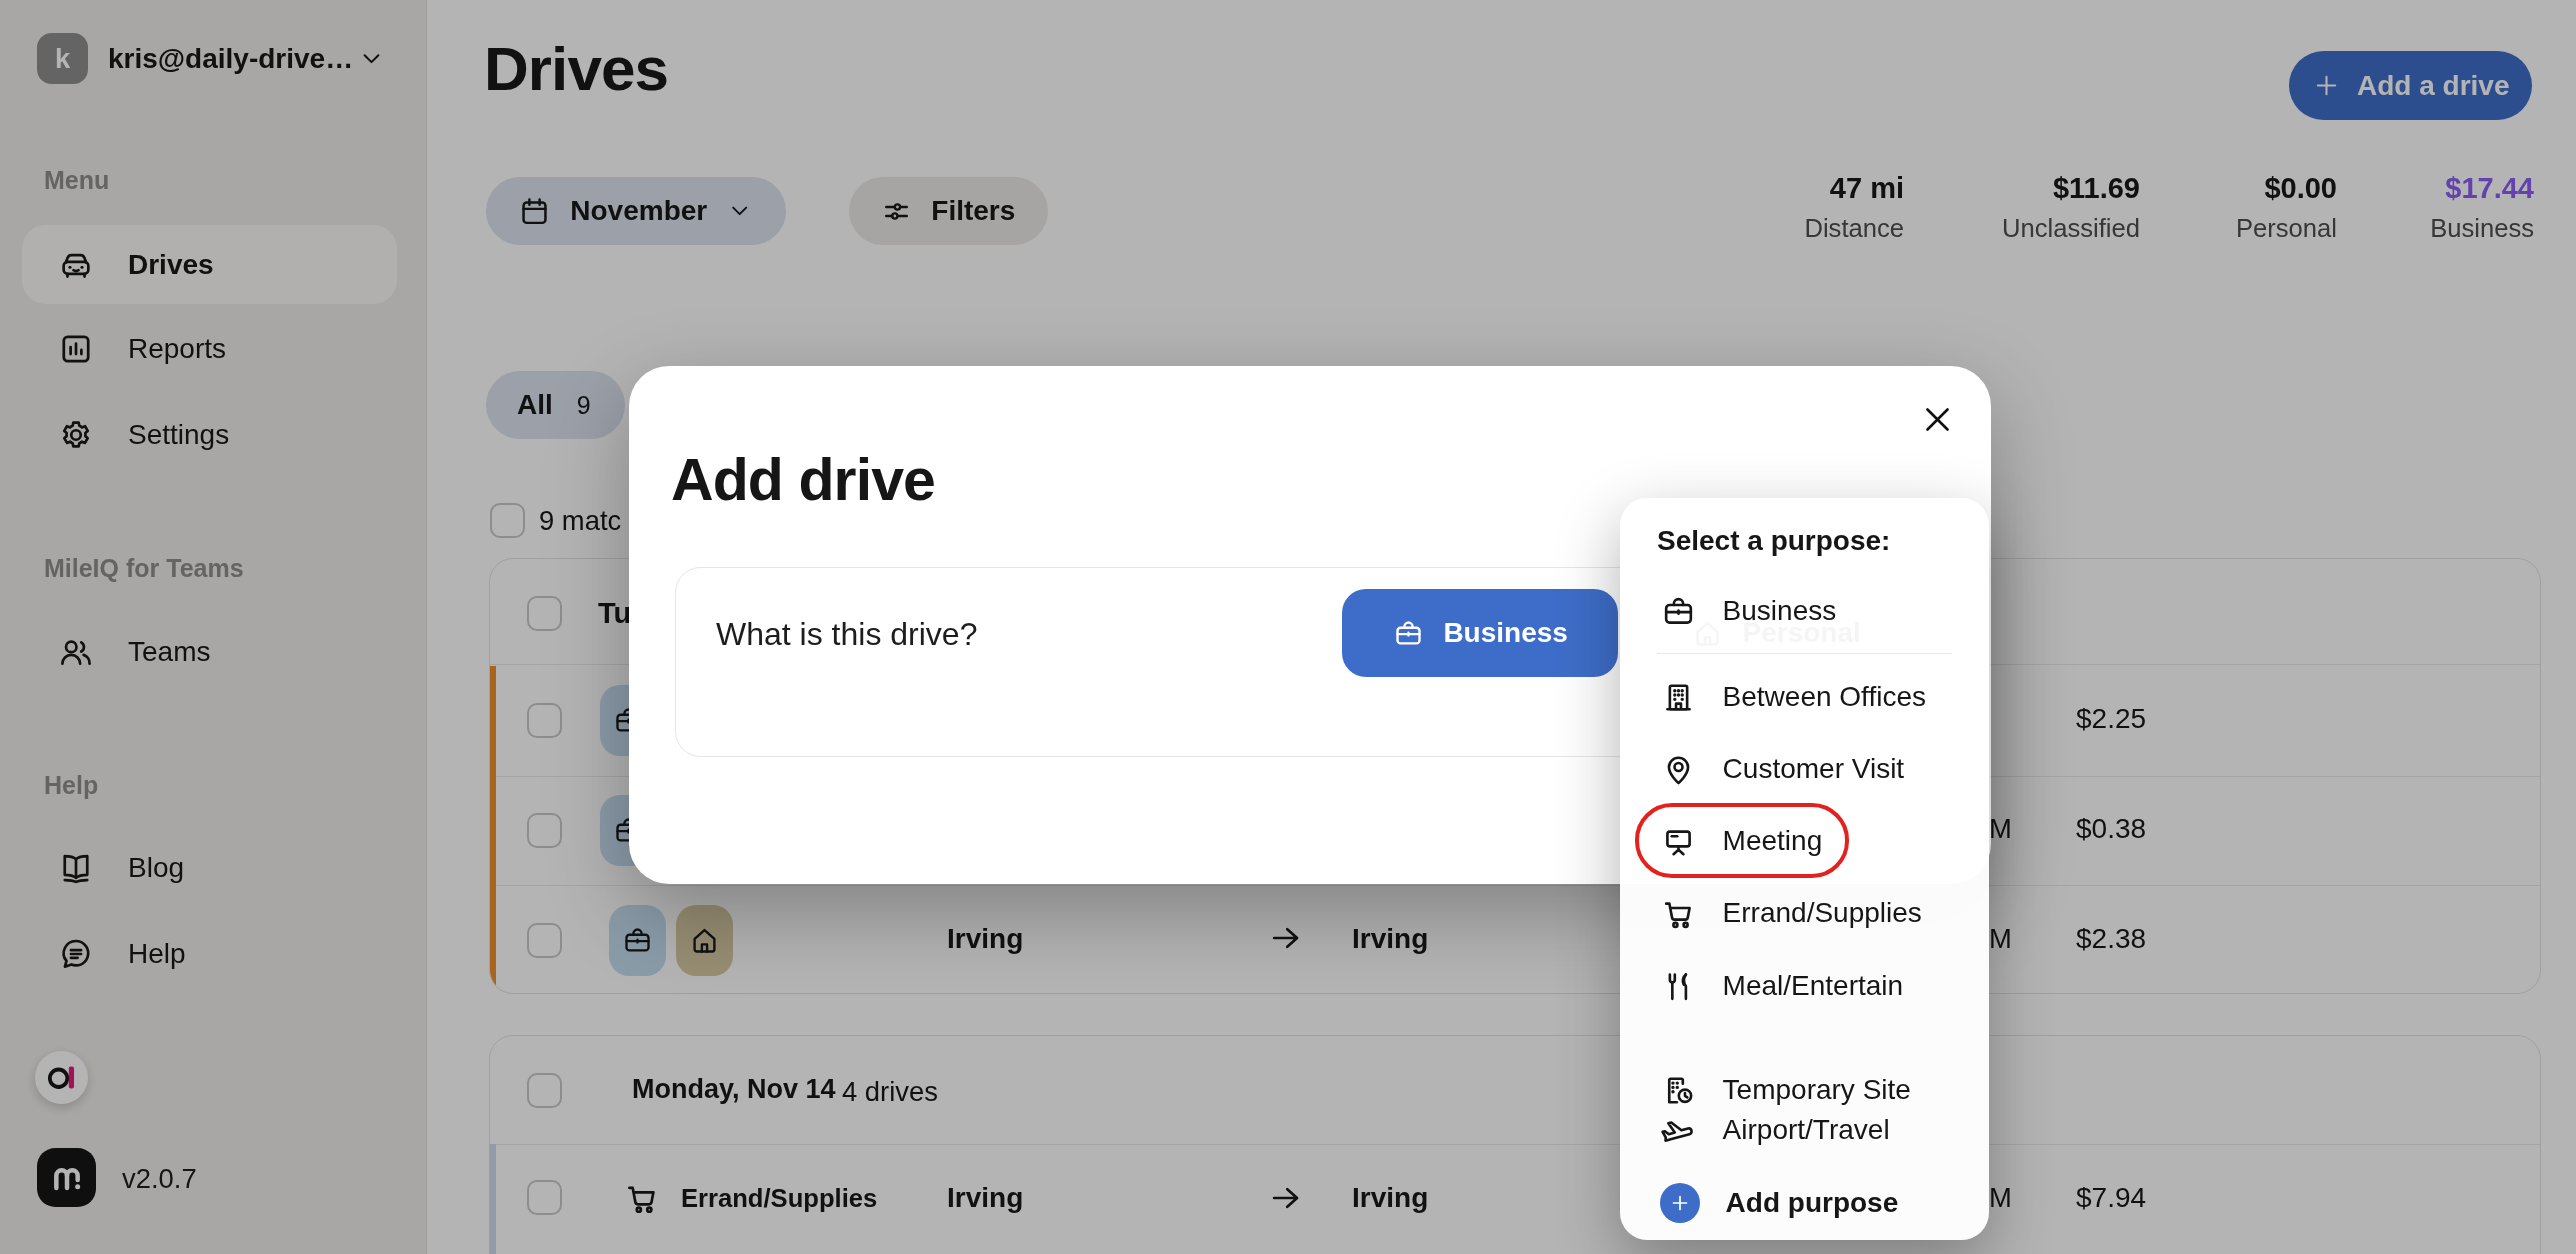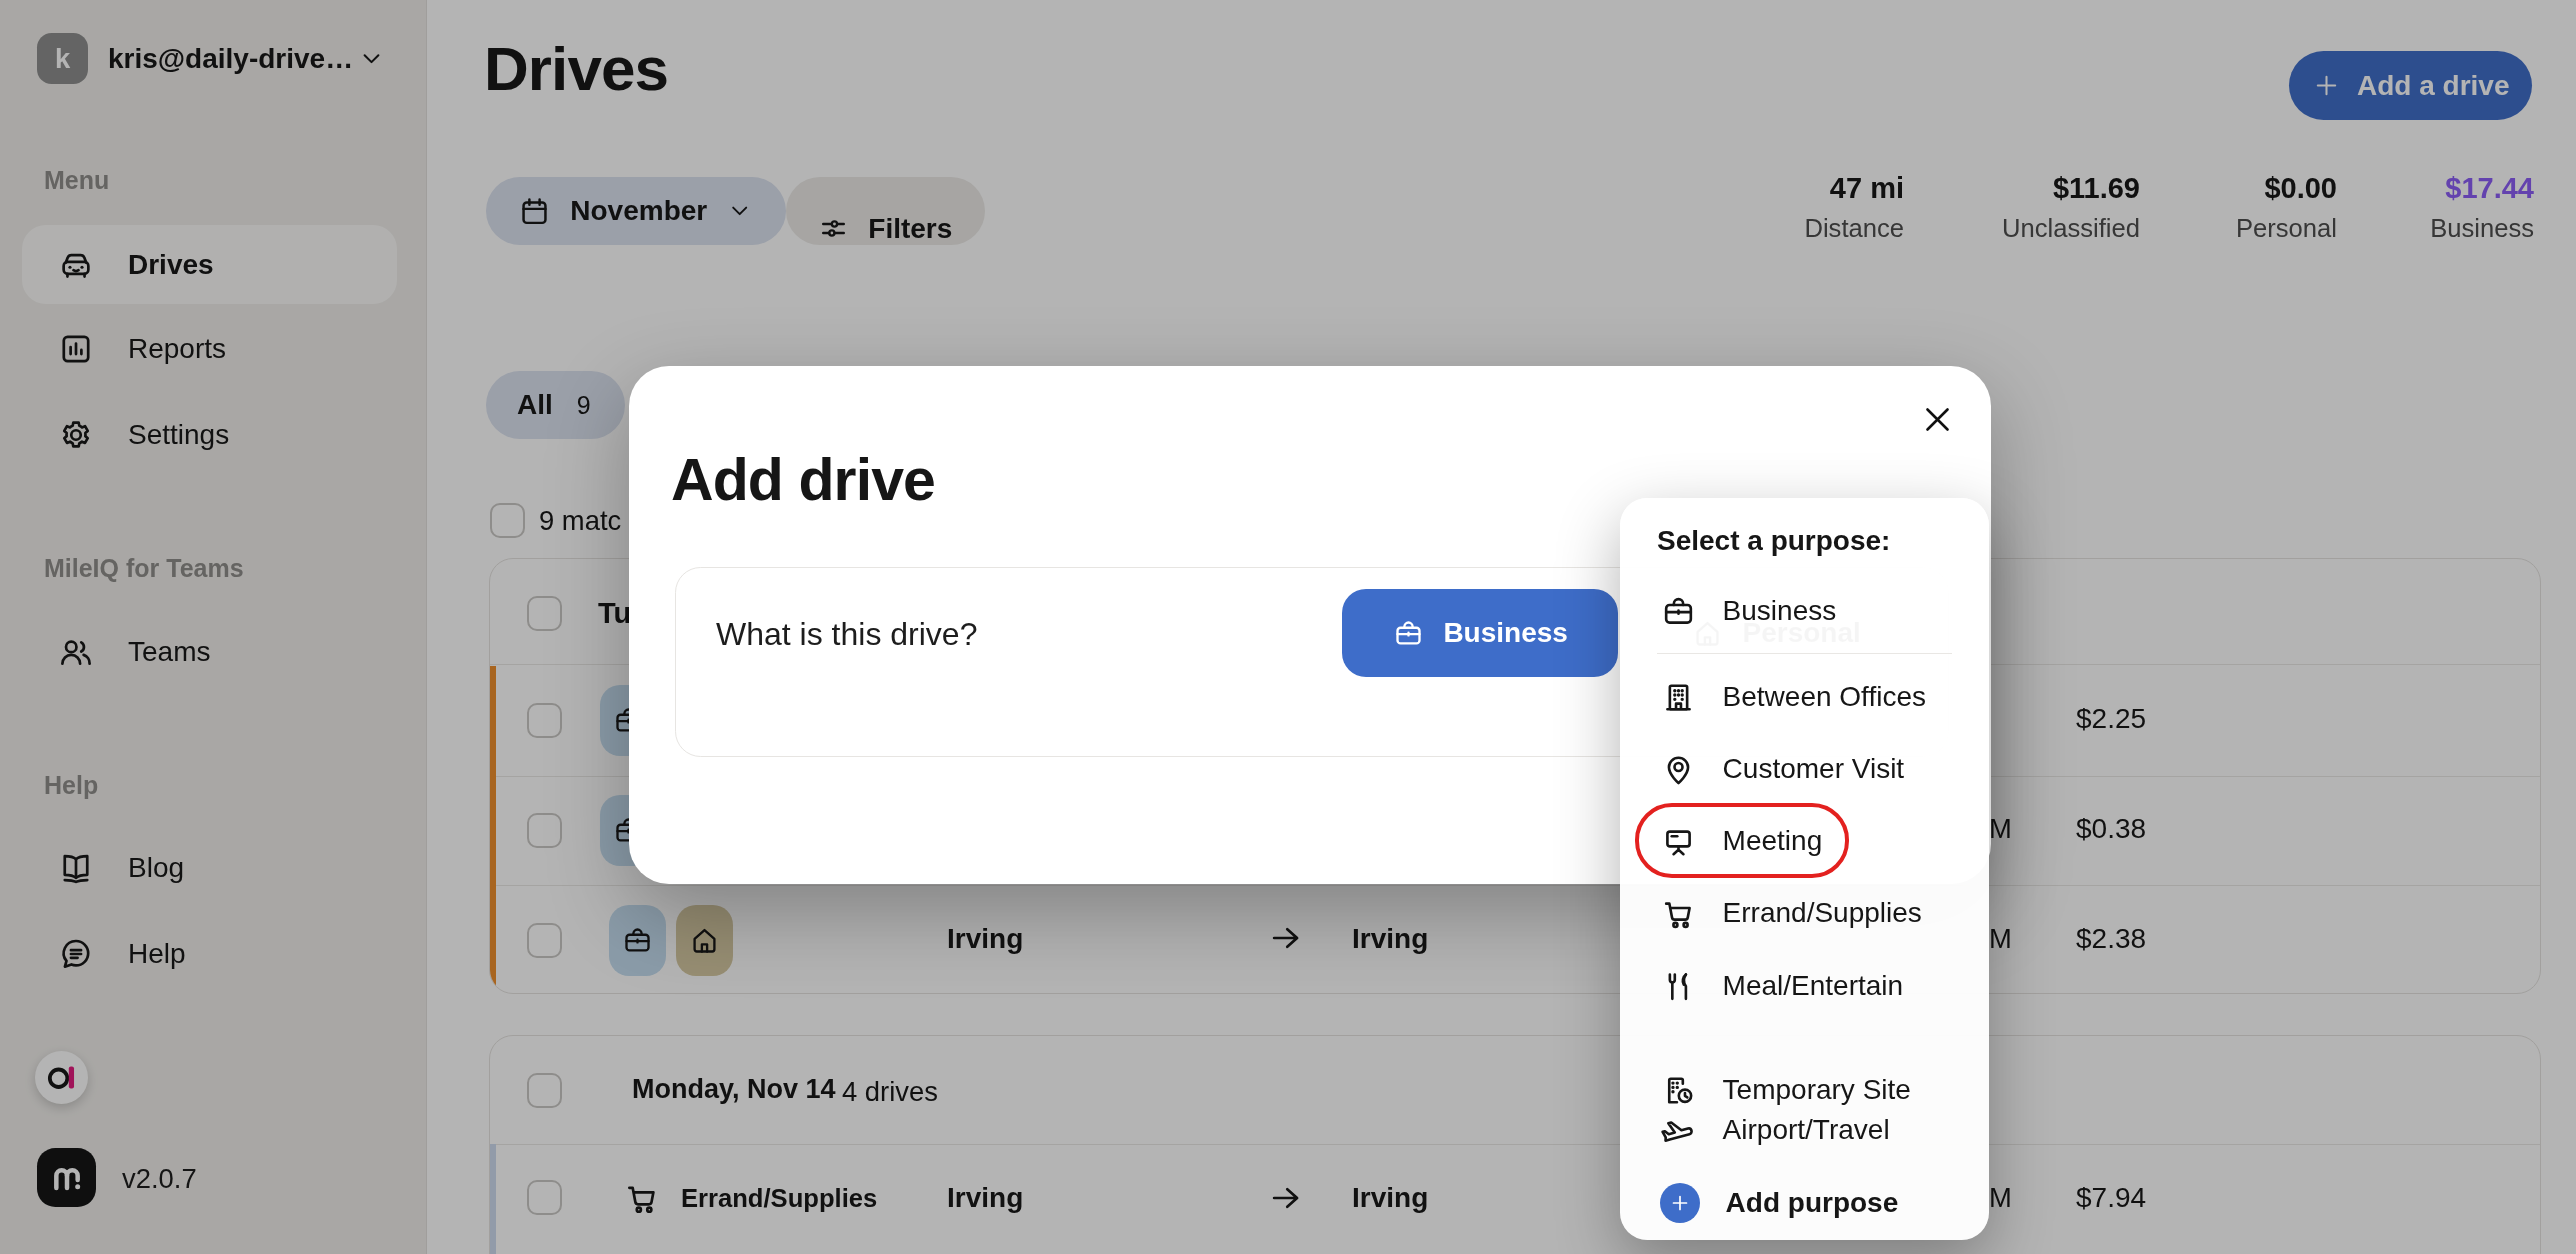--- a/index.html
+++ b/index.html
@@ -185,21 +185,21 @@
           <path d="M4.5 10.2h15M8.5 3.8v3.6M15.5 3.8v3.6"></path>
         </svg>
       </span>
     <span>November</span>
     <span class="ic" style="width:27.4px;height:27.4px;">
         <svg viewBox="0 0 24 24" fill="none" stroke="currentColor" stroke-width="1.7" stroke-linecap="round" stroke-linejoin="round" width="100%" height="100%">
           <path d="M6.3 9.3L12 15l5.7-5.7"></path>
         </svg>
       </span>
   </div>
-  <div class="chip gray" style="left:786px;top:177px;width:199px;align-items:flex-end;">
+  <div class="chip gray" style="left:849px;top:177px;width:199px;">
     <span class="ic" style="width:33px;height:33px;">
         <svg viewBox="0 0 24 24" fill="none" stroke="currentColor" stroke-width="1.7" stroke-linecap="round" stroke-linejoin="round" width="100%" height="100%">
           <path d="M4.5 8.7h6.3M14.6 8.7h4.9M4.5 15.3h4.4M12.8 15.3h6.7"></path>
           <circle cx="12.7" cy="8.7" r="1.9"></circle>
           <circle cx="10.8" cy="15.3" r="1.9"></circle>
         </svg>
       </span>
     <span>Filters</span>
   </div>
 

